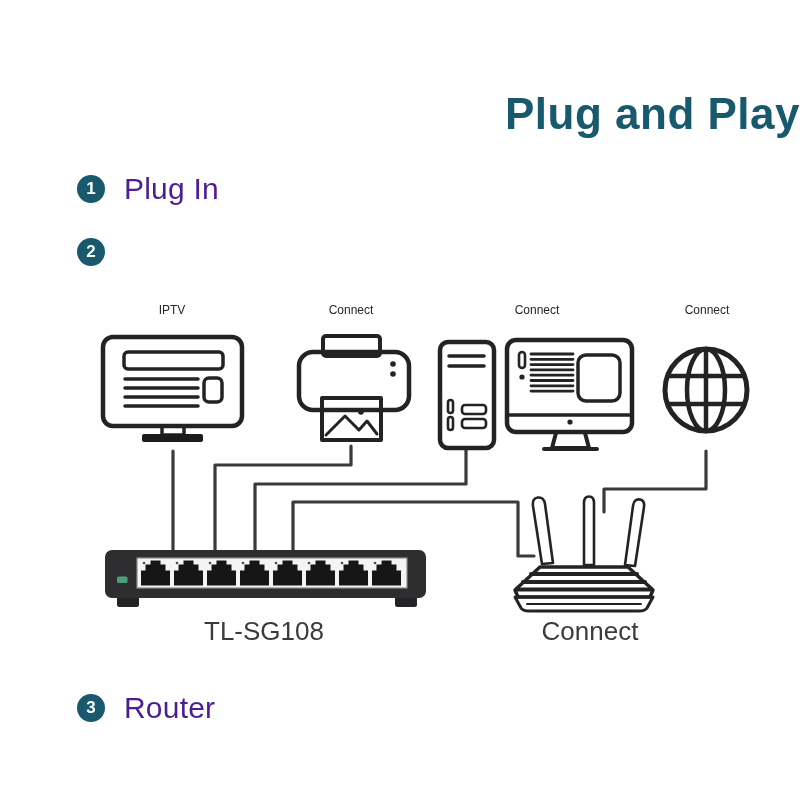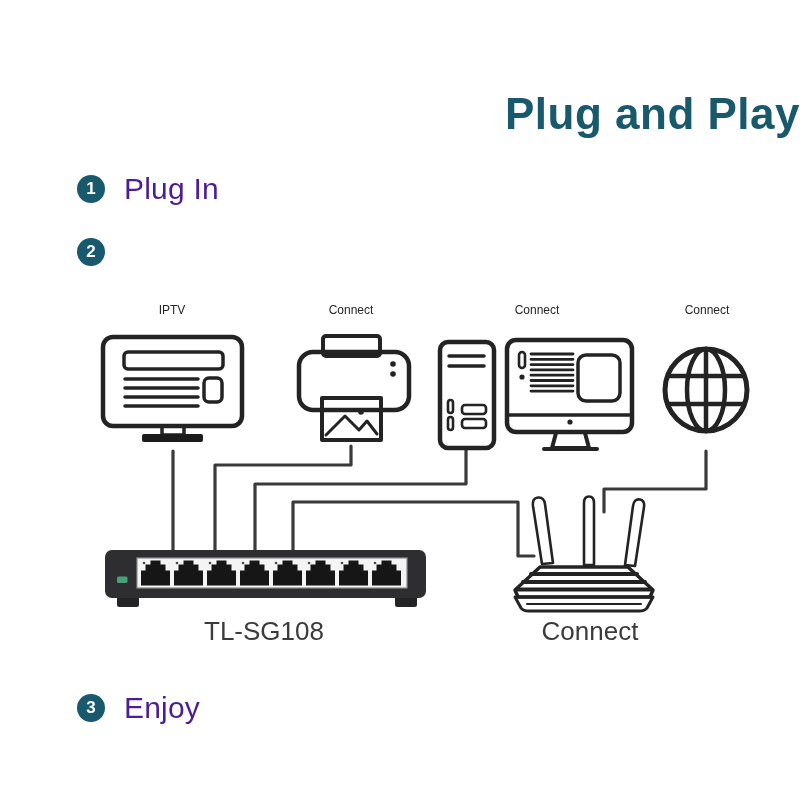--- a/index.html
+++ b/index.html
@@ -37,21 +37,21 @@
 
   <div class="step" id="step-1">
     <span class="badge">1</span>
     <span class="step-label">Plug In</span>
   </div>
   <div class="step" id="step-2">
     <span class="badge">2</span>
   </div>
   <div class="step" id="step-3">
     <span class="badge">3</span>
-    <span class="step-label">Enjoy</span>
+    <span class="step-label">Router</span>
   </div>
 
   <div class="dev-label" style="left:172px">IPTV</div>
   <div class="dev-label" style="left:351px">Connect</div>
   <div class="dev-label" style="left:537px">Connect</div>
   <div class="dev-label" style="left:707px">Connect</div>
 
   <div class="hw-label" style="left:264px">TL-SG108</div>
   <div class="hw-label" style="left:590px">Connect</div>
 

